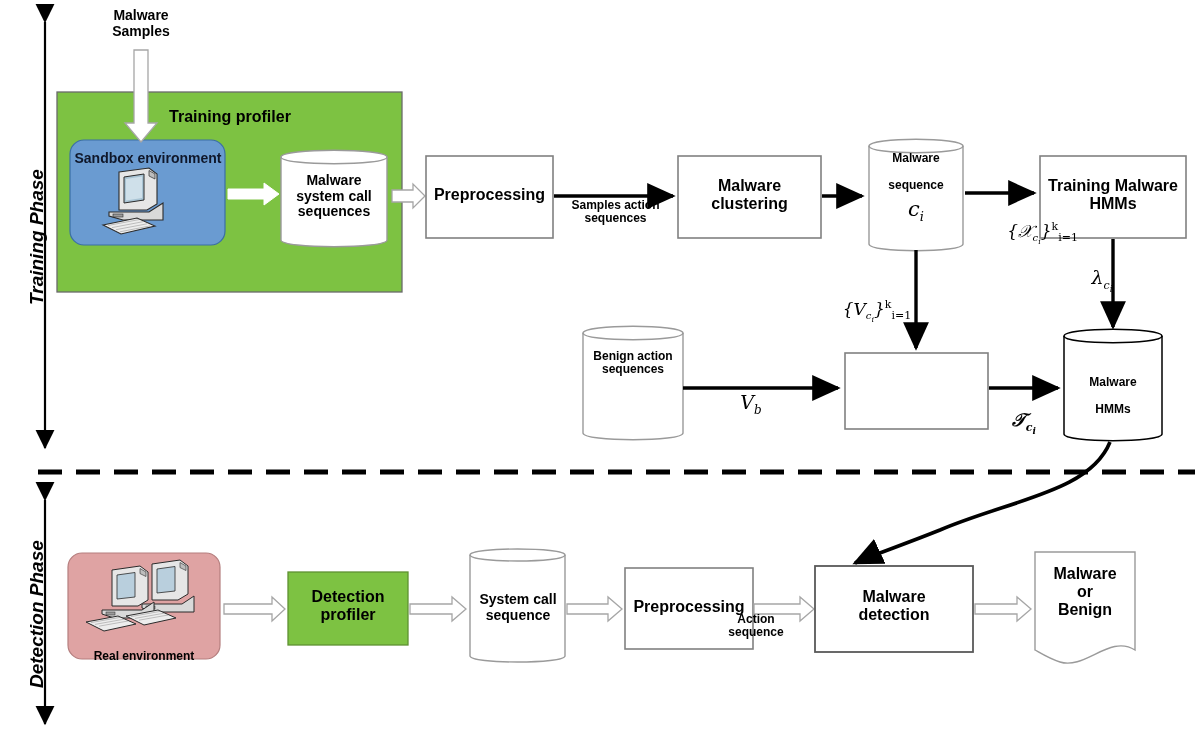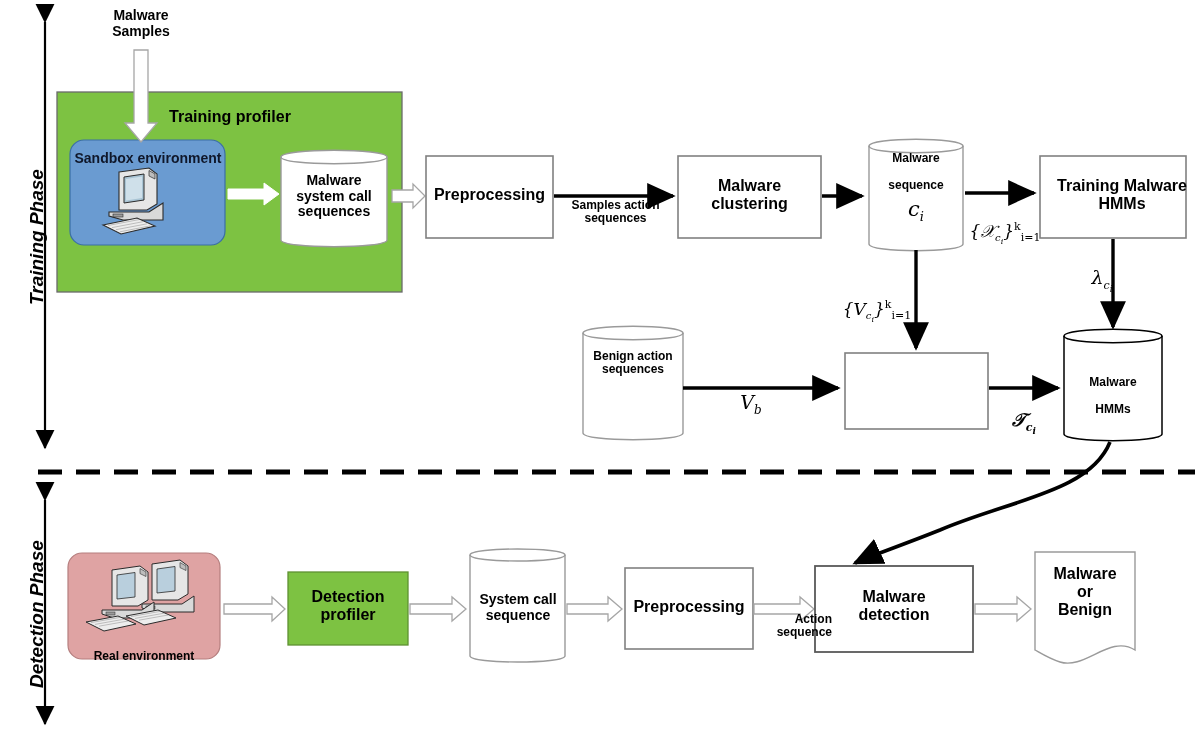--- a/index.html
+++ b/index.html
@@ -198,25 +198,25 @@
 
   <div class="lbl big" style="left:678px;top:177px;width:143px;">Malware
 clustering</div>
 
   <div class="lbl small" style="left:872px;top:139px;width:88px;">
     <span>Malware</span><br>
     <span>sequence</span>
   </div>
   <div class="lbl math" style="left:872px;top:198px;width:88px;font-size:21px;">c<sub style="font-size:13px;">i</sub></div>
 
-  <div class="lbl math" style="left:957px;top:202px;width:96px;font-size:17px;">
+  <div class="lbl math" style="left:982px;top:202px;width:96px;font-size:17px;text-align:right;">
     {<span style="font-family:'DejaVu Serif',serif;">𝒳</span><sub style="font-size:10px;">c<sub style="font-size:8px;">i</sub></sub>}<sup style="font-size:11px;" class="up">k</sup><sub style="font-size:11px;" class="up">i=1</sub>
   </div>
 
-  <div class="lbl big" style="left:1040px;top:177px;width:146px;margin-left:9px;">Training Malware
+  <div class="lbl big" style="left:1040px;top:177px;width:146px;">Training Malware
 HMMs</div>
 
   <div class="lbl math" style="left:1074px;top:267px;width:56px;font-size:19px;">λ<sub style="font-size:11px;">c<sub style="font-size:9px;">i</sub></sub></div>
 
   <div class="lbl math" style="left:829px;top:280px;width:96px;font-size:17px;">
     {V<sub style="font-size:10px;">c<sub style="font-size:8px;">i</sub></sub>}<sup style="font-size:11px;" class="up">k</sup><sub style="font-size:11px;" class="up">i=1</sub>
   </div>
 
   <div class="lbl small" style="left:580px;top:350px;width:106px;">Benign action
 sequences</div>
@@ -236,21 +236,21 @@
   <div class="lbl small" style="left:68px;top:634px;width:152px;margin-top:16px;">Real environment</div>
 
   <div class="lbl big" style="left:288px;top:588px;width:120px;">Detection
 profiler</div>
 
   <div class="lbl mid" style="left:468px;top:592px;width:100px;">System call
 sequence</div>
 
   <div class="lbl big" style="left:625px;top:598px;width:128px;">Preprocessing</div>
 
-  <div class="lbl edge" style="left:760px;top:613px;width:72px;text-align:right;">Action
+  <div class="lbl edge" style="left:720px;top:613px;width:72px;">Action
 sequence</div>
 
   <div class="lbl big" style="left:815px;top:588px;width:158px;">Malware
 detection</div>
 
   <div class="lbl big" style="left:1035px;top:565px;width:100px;">Malware
 or
 Benign</div>
 
 </div>

